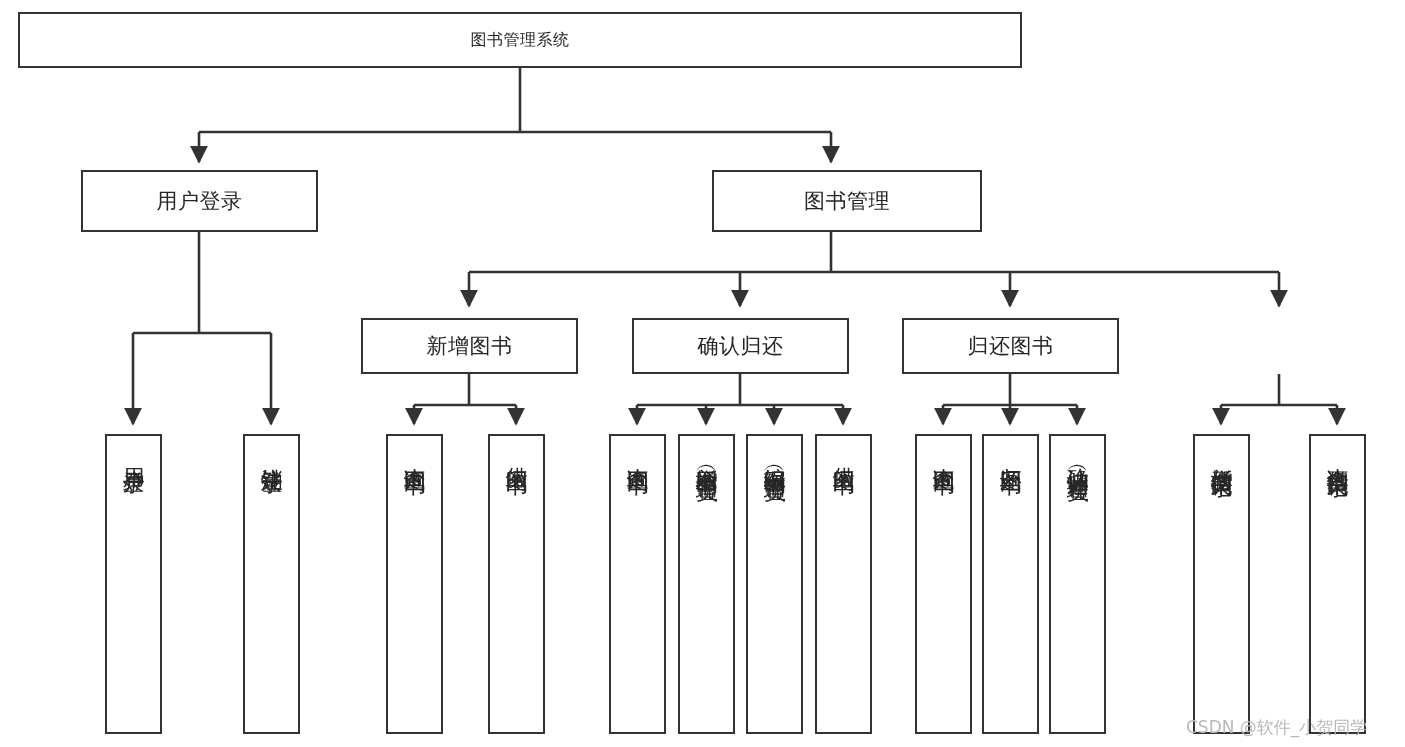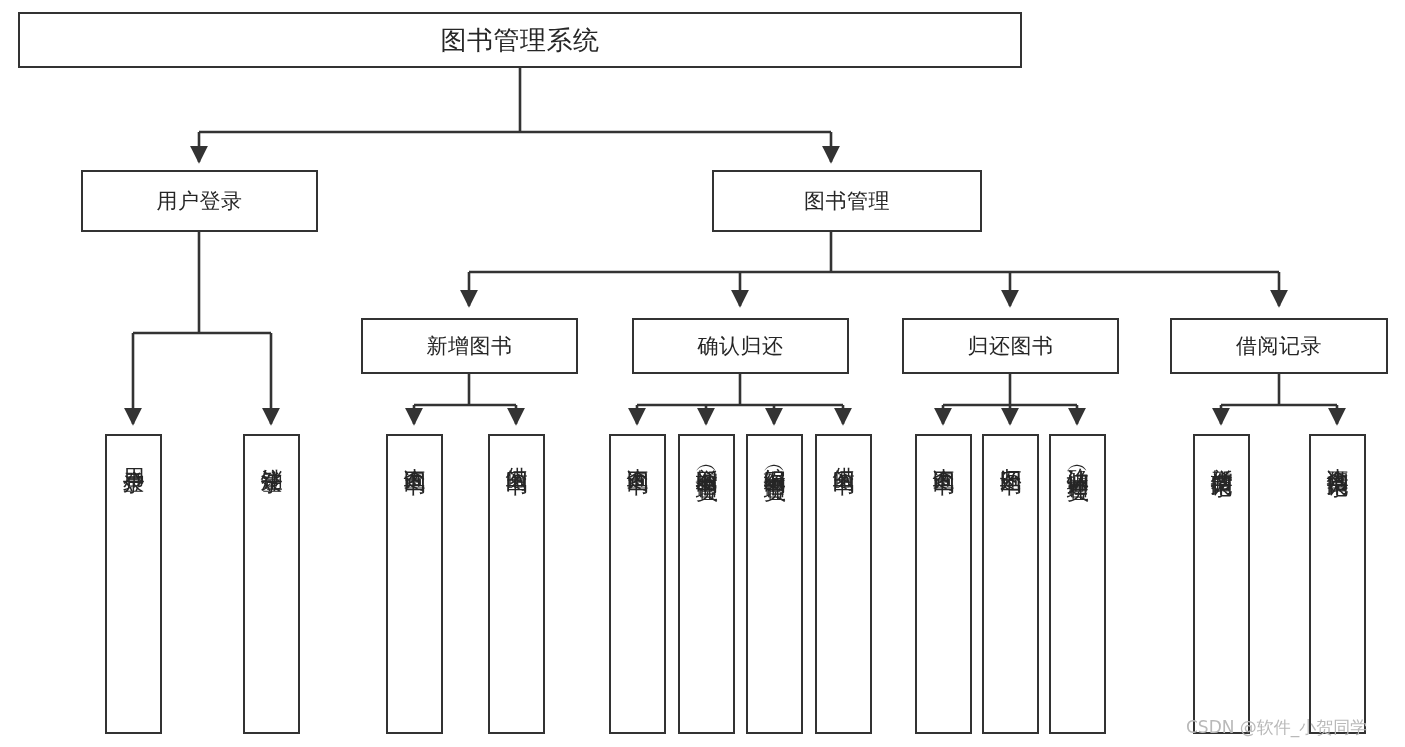--- a/index.html
+++ b/index.html
@@ -42,21 +42,21 @@
     text-align: center;
     line-height: 1.08;
     letter-spacing: 0.5px;
     white-space: pre;
   }
   
   .node.horiz .node-label {
     font-size: 21px;
   }
   .node.root .node-label {
-    font-size: 26px;
+    font-size: 16px;
   }
   
   .node.vert {
     align-items: flex-start;
     justify-content: center;
     padding-top: 14px;
   }
   .node.vert .node-label {
     writing-mode: vertical-rl;
     text-orientation: upright;
@@ -144,23 +144,20 @@
 
   <div class="node horiz" style="left:361px; top:318px; width:217px; height:56px;">
     <span class="node-label">新增图书</span>
   </div>
   <div class="node horiz" style="left:632px; top:318px; width:217px; height:56px;">
     <span class="node-label">确认归还</span>
   </div>
   <div class="node horiz" style="left:902px; top:318px; width:217px; height:56px;">
     <span class="node-label">归还图书</span>
   </div>
-  <div class="node horiz" style="left:1170px; top:318px; width:218px; height:56px;">
-    <span class="node-label">借阅记录</span>
-  </div>
 
   <div class="node vert" style="left:105px; top:434px; width:57px; height:300px;">
     <span class="node-label">用户登录</span>
   </div>
   <div class="node vert" style="left:243px; top:434px; width:57px; height:300px;">
     <span class="node-label">注销登录</span>
   </div>
 
   <div class="node vert" style="left:386px; top:434px; width:57px; height:300px;">
     <span class="node-label">查询图书</span>

